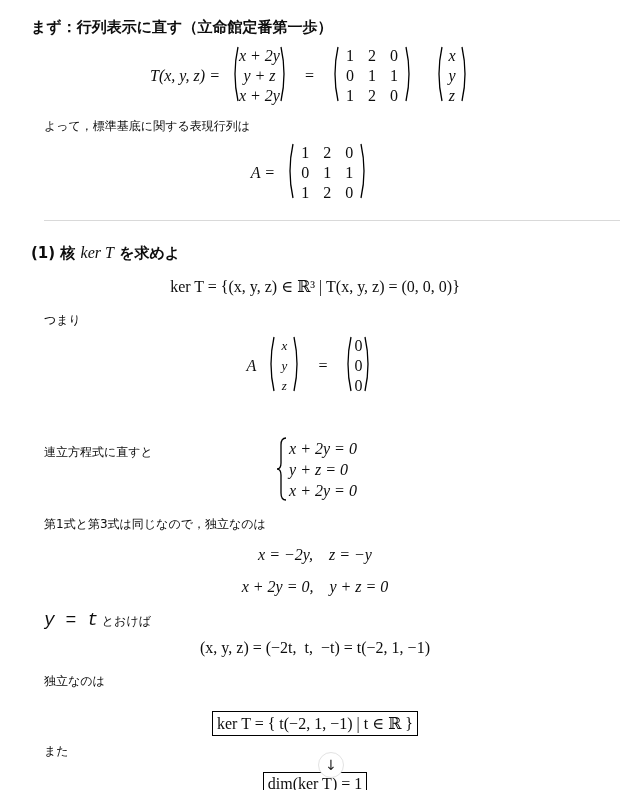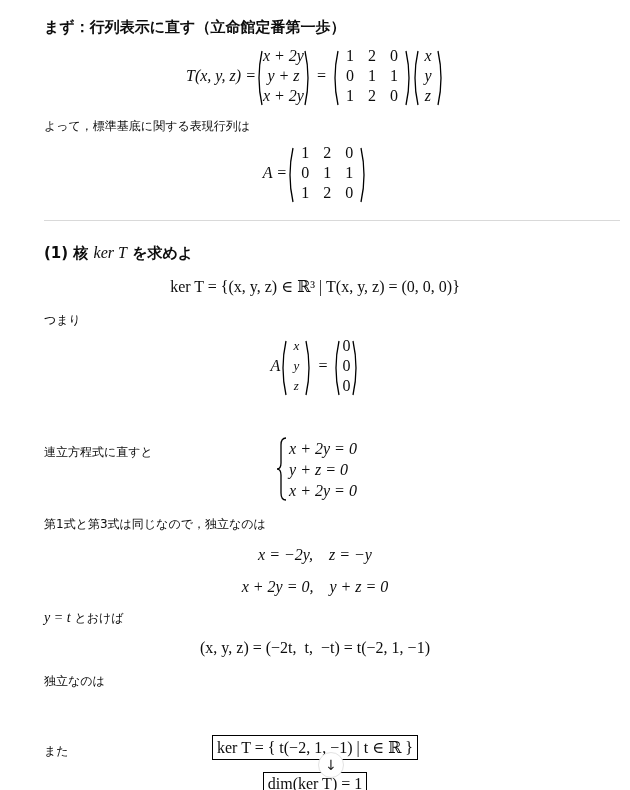--- a/index.html
+++ b/index.html
@@ -1,24 +1,24 @@
 <!DOCTYPE html>
 <html><head>
 <meta charset="utf-8">
 <style>
   html, body { margin:0; padding:0; background:#ffffff; }
   body { width:630px; height:790px; overflow:hidden; position:relative; color:#0d0d0d;
          font-family:"DejaVu Sans", "Liberation Sans", sans-serif; }
-  .h3 { position:absolute; left:44px; font-weight:bold; font-size:15px; white-space:nowrap;text-align:right; }
+  .h3 { position:absolute; left:31px; font-weight:bold; font-size:15px; white-space:nowrap;text-align:right; }
   .p { position:absolute; left:44px; font-size:12px; white-space:nowrap; }
   .math { font-family:"Liberation Serif", "DejaVu Serif", serif; font-size:16px; }
   .mi { font-style:italic; }
   .center { position:absolute; left:0; width:630px; display:flex; justify-content:center; align-items:center; }
   .eq { display:flex; align-items:center; white-space:nowrap; }
-  .pm { display:flex; align-items:flex-end; margin:0 0; }
+  .pm { display:flex; align-items:flex-start; margin:0 12px; }
   .paren { display:flex; align-items:center; }
   .paren svg { display:block; }
   .grid { display:grid; align-items:center; justify-items:center; line-height:20px; }
   .cols3 { grid-template-columns: repeat(3, 22px); }
   .cols1 { grid-template-columns: 18px; }
   .colw { grid-template-columns: auto; }
   .op { margin:0 6px; }
   .hr { position:absolute; left:44px; top:220px; width:576px; height:1px; background:#d9d9d9; }
   .boxed { border:1px solid #000; padding:2px 4px; }
   .brace-grid { display:grid; grid-template-columns:auto; line-height:21px; justify-items:start; }
@@ -199,30 +199,30 @@
 <div class="p" style="top:516px;">第1式と第3式は同じなので，独立なのは</div>
 
 <div class="center math mi" style="top:544px; height:22px; white-space:pre;margin-top:32px;">
   <span style="white-space:pre;">x + 2y = 0,    y + z = 0</span>
 </div>
 <div class="center math mi" style="top:544px; height:22px;">
   <span style="white-space:pre;">x = −2y,    z = −y</span>
 </div>
 
 <div class="p" style="top:610px;">
-  <span class="math mi" style="font-size:14px;">y = t</span><span> とおけば</span>
+  <span class="math mi" style="font-size:18px;font-family:Liberation Mono, monospace;">y = t</span><span> とおけば</span>
 </div>
 
 <div class="center math" style="top:637px; height:22px;">
   <span style="white-space:pre;">(x, y, z) = (−2t,  t,  −t) = t(−2, 1, −1)</span>
 </div>
 
 <div class="p" style="top:673px;">独立なのは</div>
 
-<div class="center math" style="top:710px; height:26px;margin-top:24px;">
+<div class="center math" style="top:710px; height:26px;">
   <span class="boxed">ker T = { t(−2, 1, −1) | t ∈ ℝ }</span>
 </div>
 
 <div class="p" style="top:743px;">また</div>
 
 <div class="center math" style="top:771px; height:26px;">
   <span class="boxed">dim(ker T) = 1</span>
 </div>
 
 <div class="scroll-btn">

